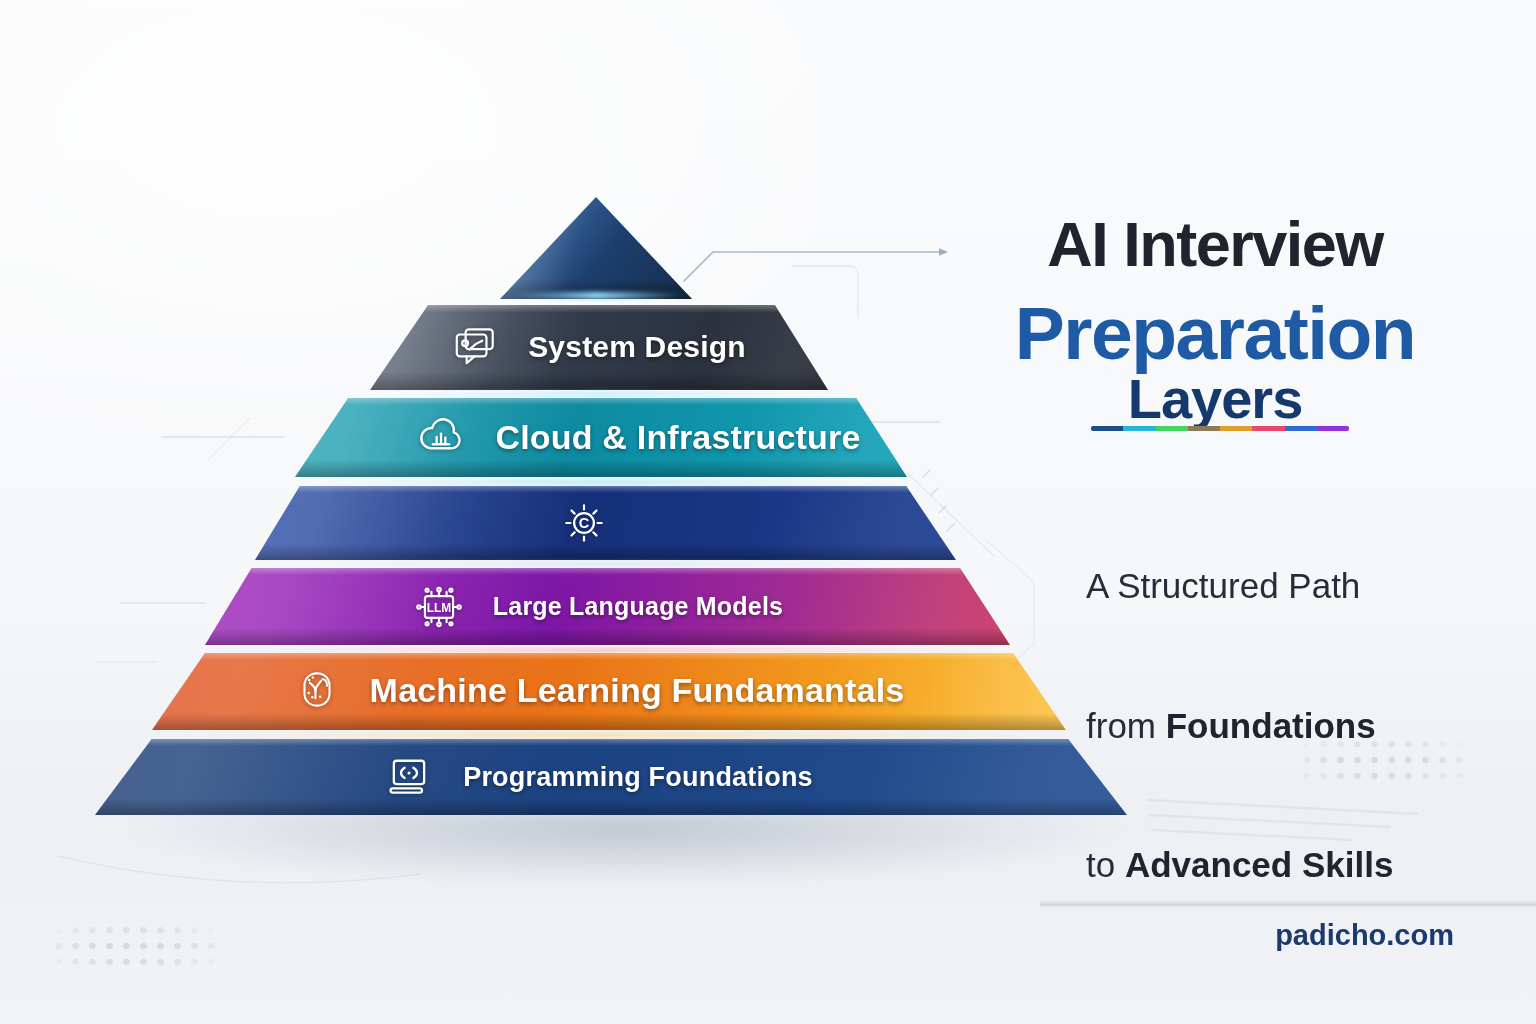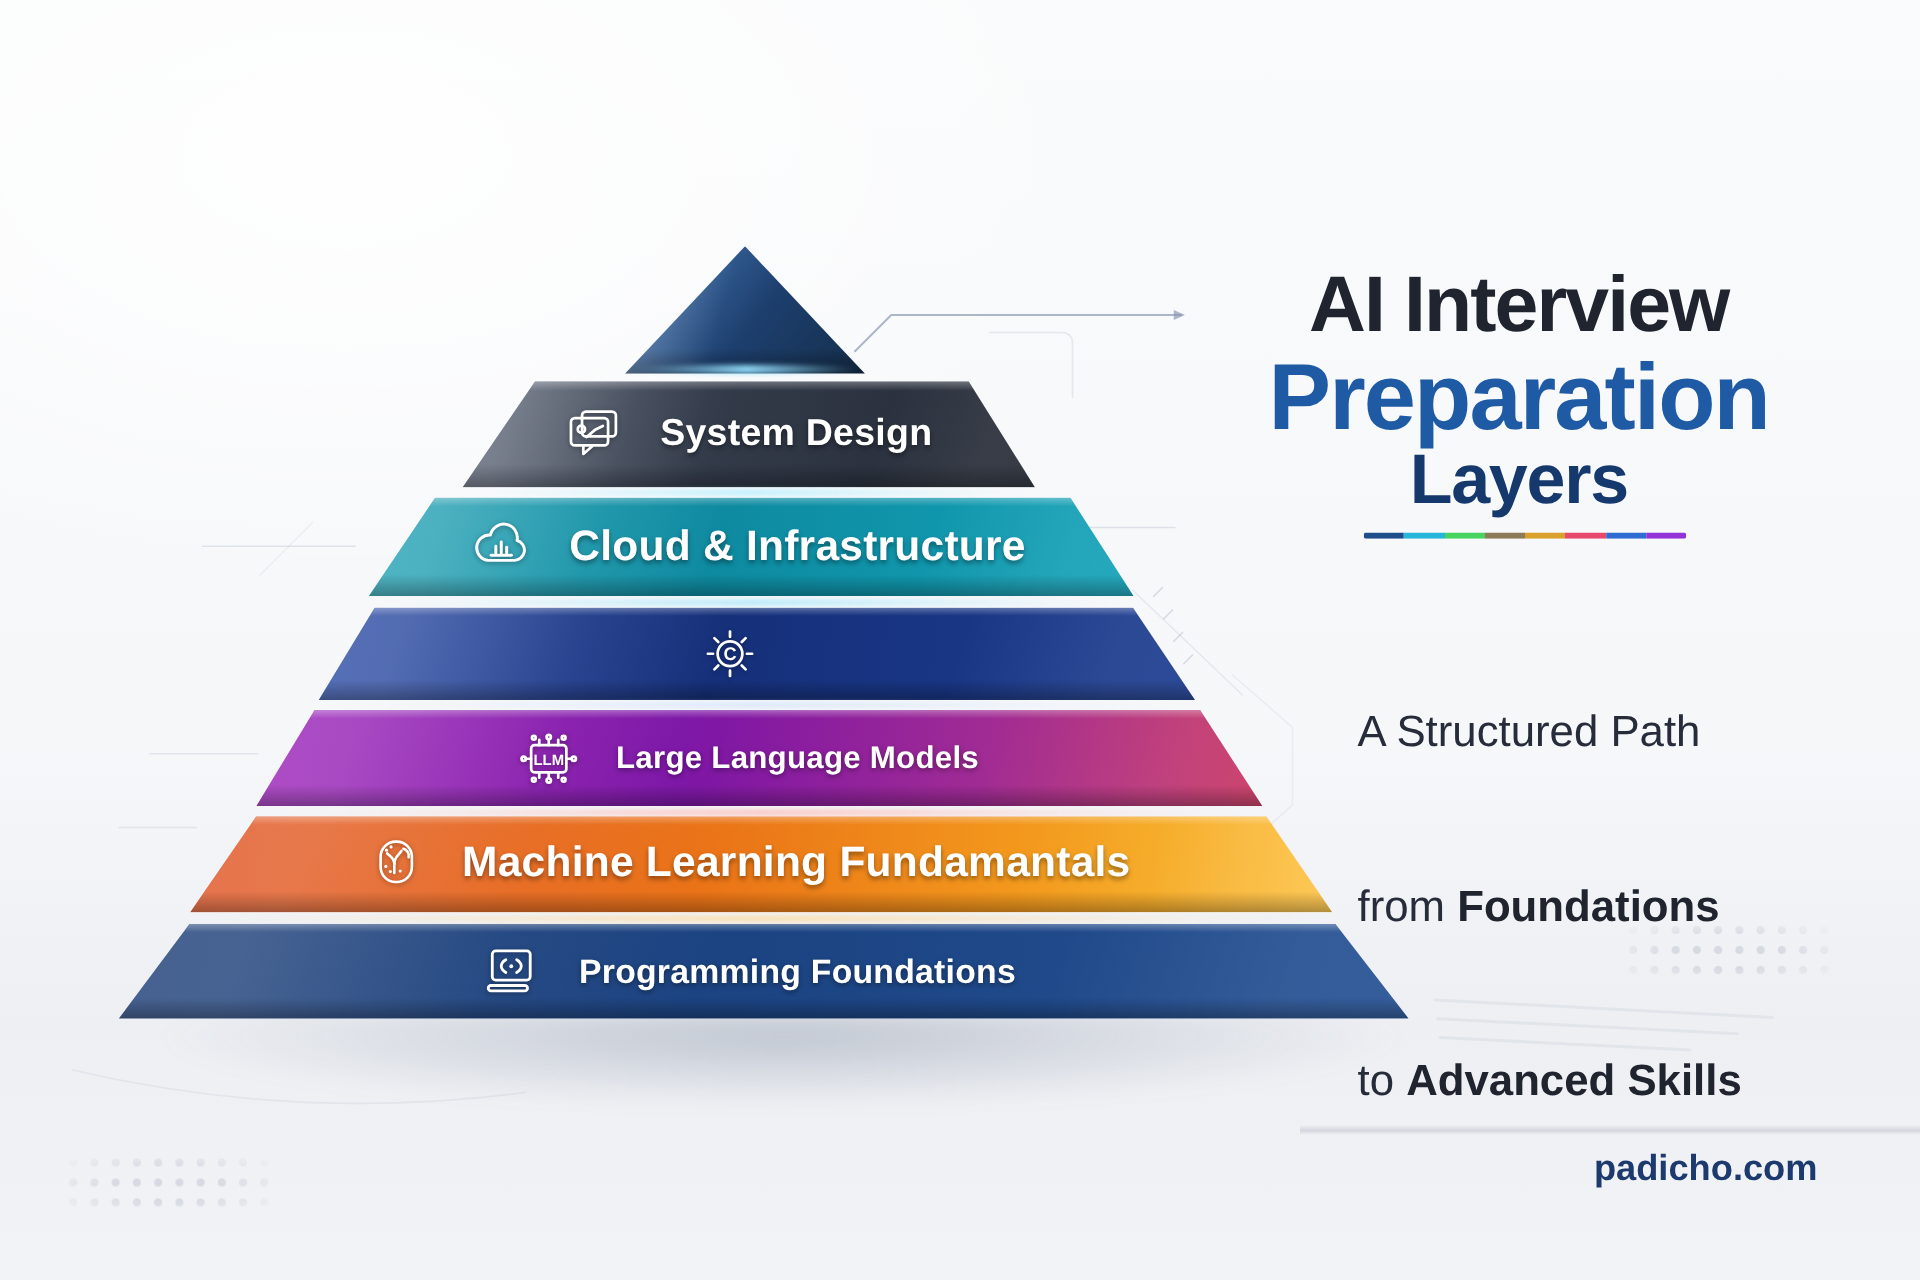--- a/index.html
+++ b/index.html
@@ -76,42 +76,42 @@
   .gap-glow{position:absolute;height:4px;border-radius:50%;filter:blur(2px);opacity:.8;}
   .gg1{left:372px;top:392px;width:452px;background:linear-gradient(to right, rgba(120,215,245,0), rgba(160,235,255,.95), rgba(120,215,245,0));}
   .gg2{left:300px;top:480px;width:606px;background:linear-gradient(to right, rgba(120,215,245,0), rgba(140,225,250,.9), rgba(120,215,245,0));}
   .gg3{left:258px;top:562px;width:698px;background:linear-gradient(to right, rgba(170,200,255,0), rgba(200,220,255,.85), rgba(170,200,255,0));}
   .gg4{left:210px;top:648px;width:800px;background:linear-gradient(to right, rgba(255,140,130,0), rgba(255,170,160,.9), rgba(255,140,130,0));}
   .gg5{left:155px;top:733px;width:912px;background:linear-gradient(to right, rgba(255,190,90,0), rgba(255,210,130,.9), rgba(255,190,90,0));}
 
   
   .layer-row{position:absolute;left:0;width:1196px;display:flex;align-items:center;justify-content:center;pointer-events:none;}
   .row-1{top:304px;height:85px;}
-  .row-2{top:398px;height:79px;}
+  .row-2{top:398px;height:79px;margin-left:40px;}
   .row-3{top:486px;height:74px;}
   .row-4{top:568px;height:77px;}
   .row-5{top:653px;height:74px;}
   .row-6{top:739px;height:76px;}
   .layer-icon{flex:0 0 auto;margin-right:28px;display:flex;align-items:center;}
   .layer-icon svg{display:block;filter:drop-shadow(0 1px 2px rgba(0,0,0,.35));}
   .layer-label{
     color:#fff;font-weight:bold;letter-spacing:.2px;
     text-shadow:0 2px 4px rgba(0,0,0,.40);white-space:nowrap;
   }
   .row-1 .layer-label{font-size:30px;line-height:1.18;text-align:center;}
   .row-2 .layer-label{font-size:34px;}
   .row-3 .layer-label{font-size:33px;}
   .row-4 .layer-label{font-size:25px;}
   .row-5 .layer-label{font-size:34px;}
   .row-6 .layer-label{font-size:27px;}
 
   
   .title-block{position:absolute;left:980px;top:213px;width:470px;text-align:center;}
   .title-l1{font-size:63px;font-weight:bold;color:#20242e;letter-spacing:-1.5px;line-height:1.0;}
-  .title-l2{font-size:75px;font-weight:bold;color:#1f5ba5;letter-spacing:-1.5px;line-height:1.0;margin-top:4px;}
+  .title-l2{font-size:75px;font-weight:bold;color:#1f5ba5;letter-spacing:-1.5px;line-height:1.0;margin-top:20px;}
   .title-l3{font-size:56px;font-weight:bold;color:#16396d;letter-spacing:-1px;line-height:1.0;margin-top:0;}
   .title-divider{position:absolute;left:1091px;top:426px;width:258px;height:5px;display:flex;border-radius:2px;overflow:hidden;}
   .divider-seg{flex:1 1 auto;height:100%;}
   .subtitle{position:absolute;left:1086px;top:470px;width:420px;font-size:35px;color:#272c3a;line-height:1.33;white-space:pre-wrap;}
   .subtitle b{font-weight:bold;color:#20242f;}
   .website{position:absolute;right:82px;top:919px;font-size:29px;font-weight:bold;color:#1c3a6e;}
 </style>
 </head>
 <body>
 

